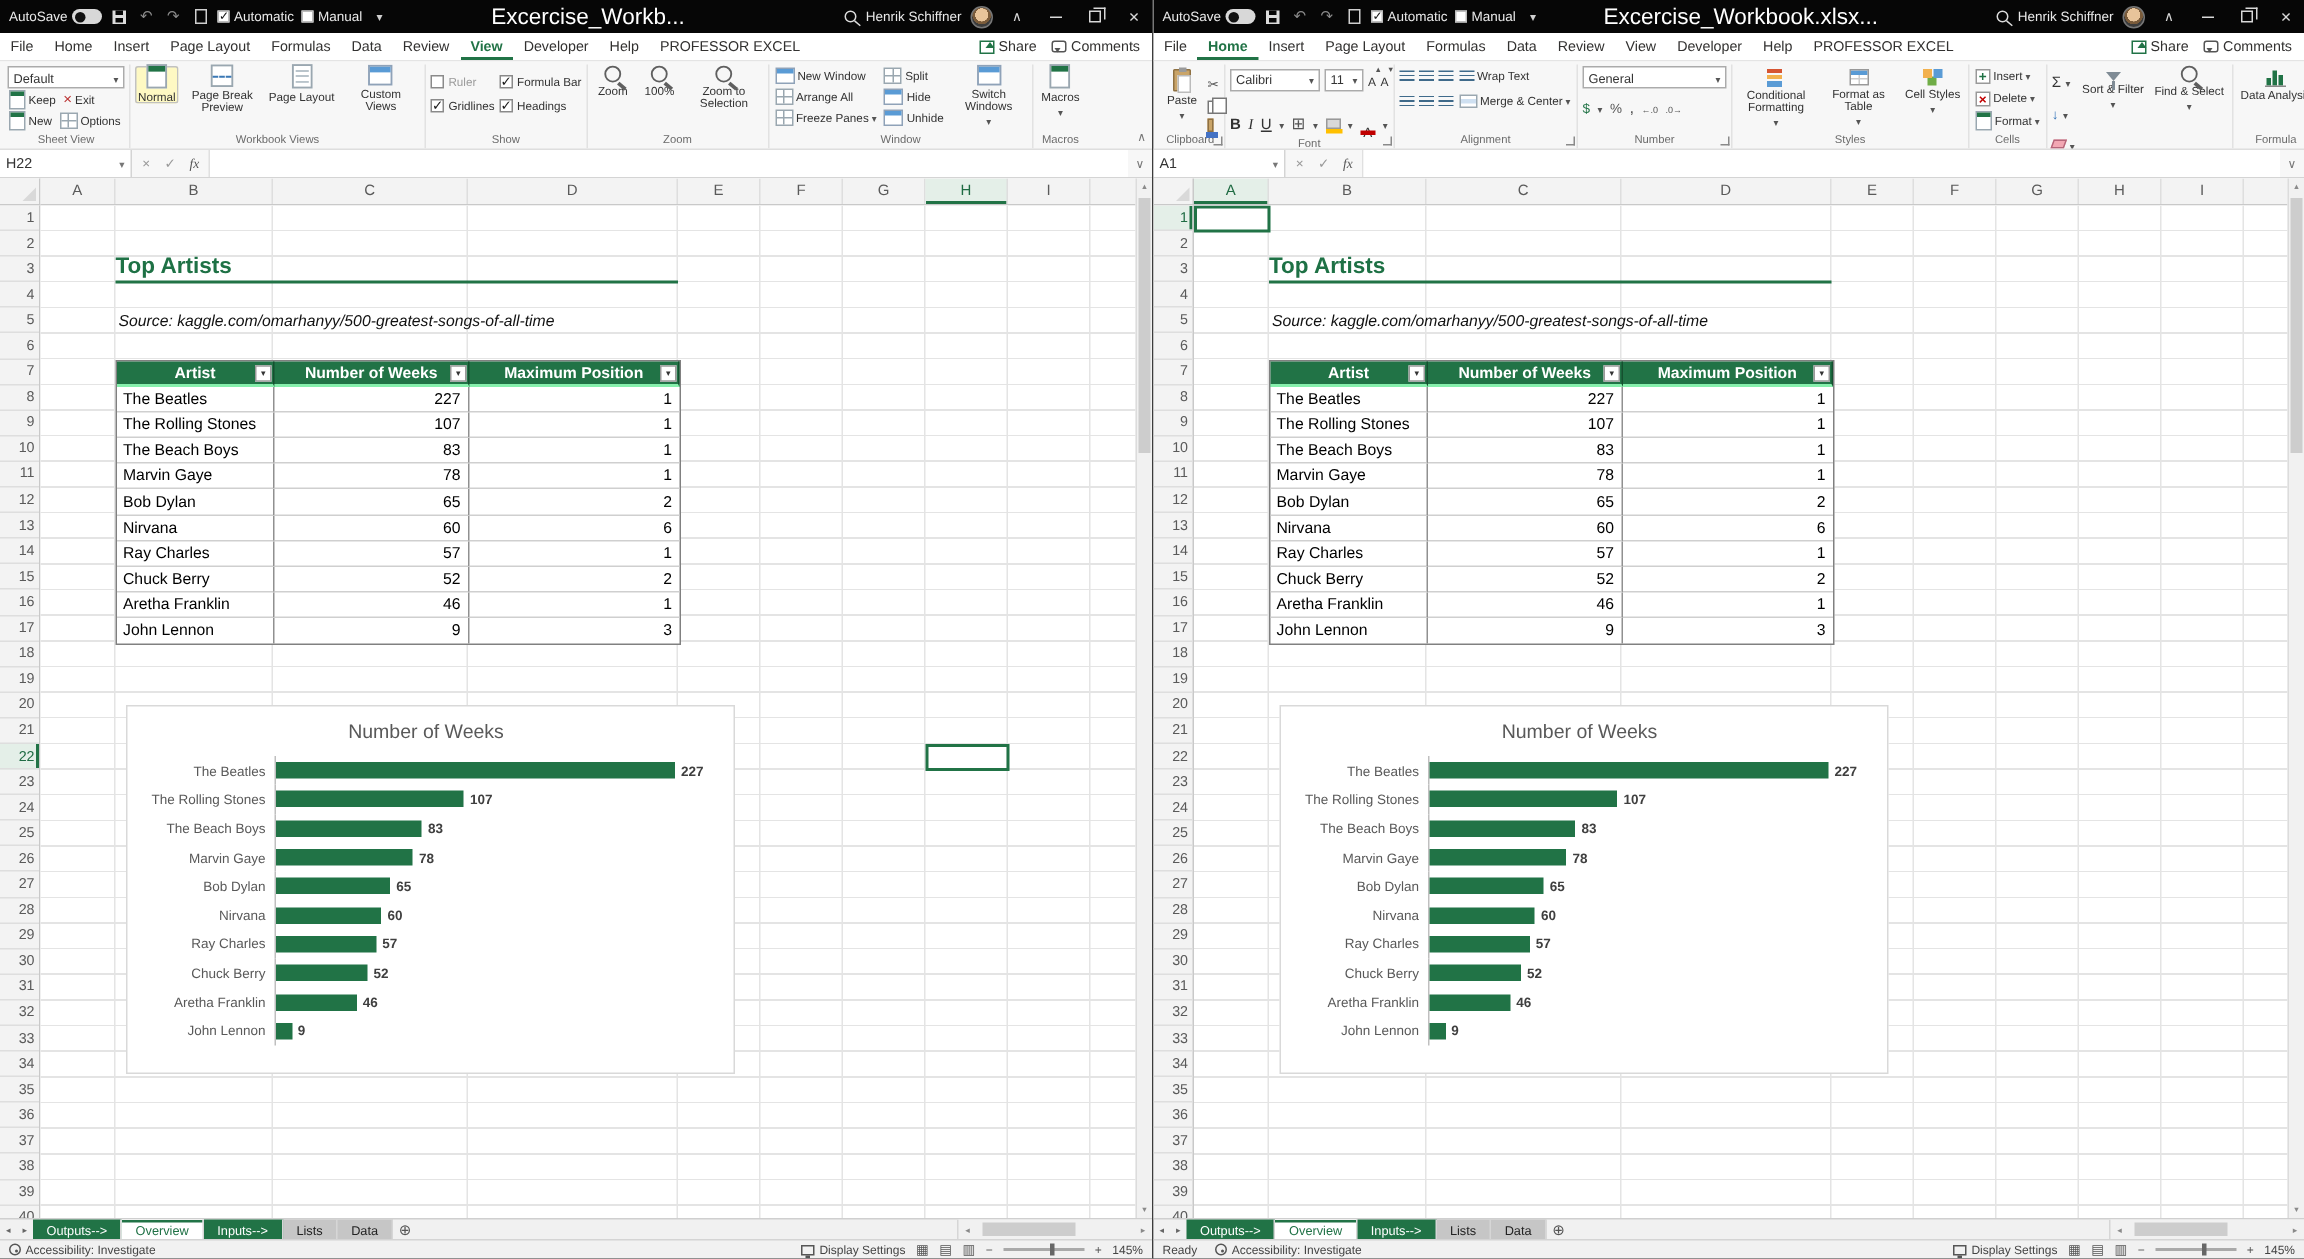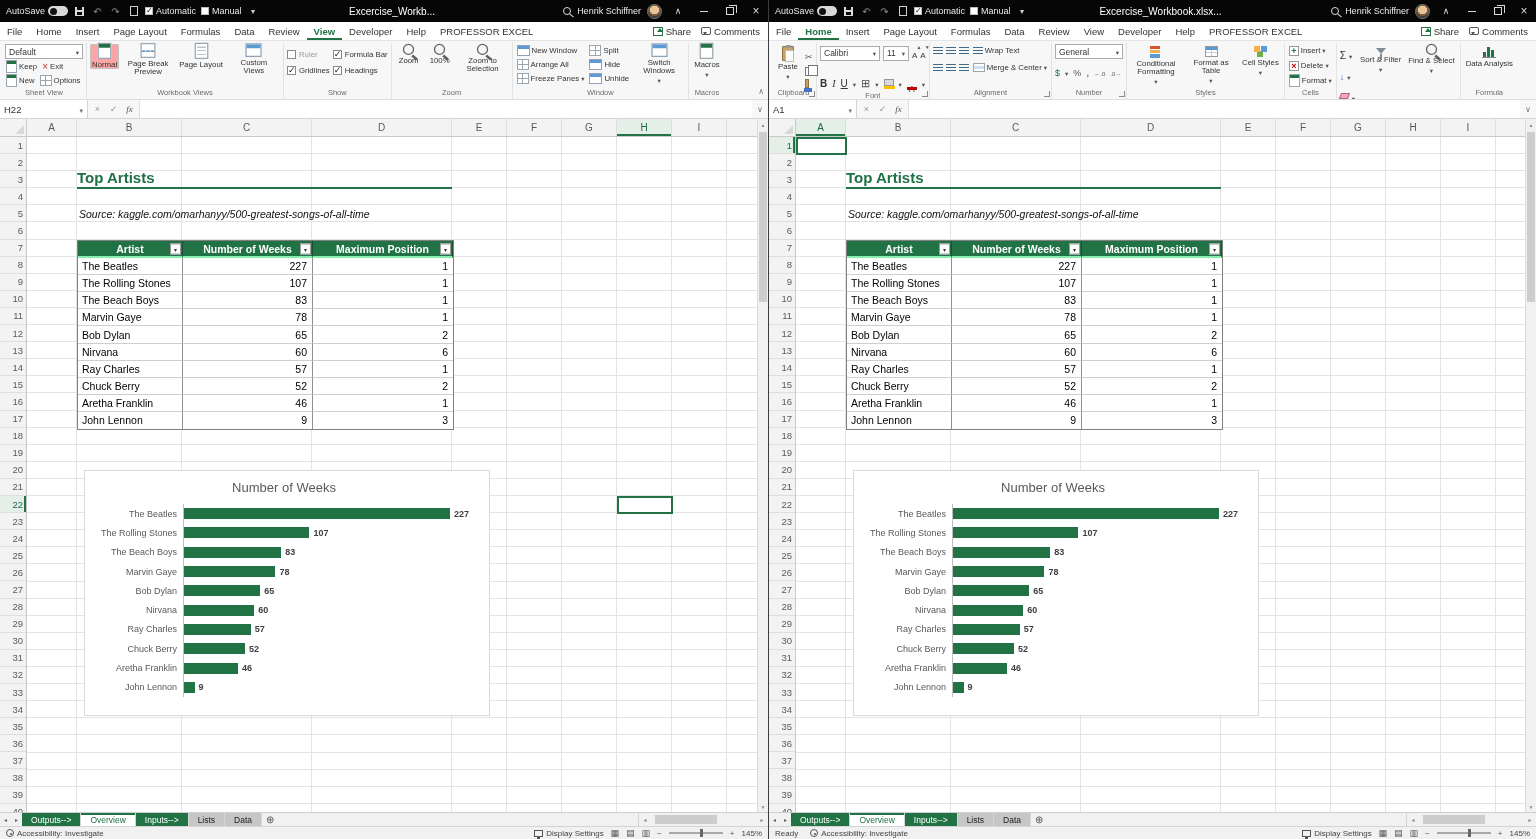--- a/index.html
+++ b/index.html
@@ -17,21 +17,21 @@
 .tbi.dim{color:#8a8a8a}
 .i-floppy{width:9px;height:9px;background:#dcdcdc;position:relative}
 .i-floppy:before{content:"";position:absolute;left:2px;top:0;width:5px;height:3px;background:#060606}
 .i-floppy:after{content:"";position:absolute;left:2px;bottom:1px;width:5px;height:3px;background:#060606}
 .i-undo:after{content:"↶"}.i-redo:after{content:"↷"}
 .i-doc{width:8px;height:10px;border:1px solid #cfcfcf;background:transparent}
 .tb-check{display:flex;align-items:center;gap:3px;color:#e9e9e9}
 .cbq{width:8px;height:8px;border:1px solid #bdbdbd;background:#fff;position:relative;flex:none}
 .cbq.on:after{content:"✓";position:absolute;left:0;top:-2px;font-size:8px;color:#111}
 .tb-caret:after{content:"▾";color:#cfcfcf;font-size:8px}
-.tb-title{position:absolute;left:16px;right:0;text-align:center;font-size:10px;color:#fff;pointer-events:none;white-space:nowrap}
+.tb-title{position:absolute;left:16px;right:0;text-align:center;font-size:15px;color:#fff;pointer-events:none;white-space:nowrap}
 .tb-right{margin-left:auto;display:flex;align-items:center;gap:6px;z-index:2}
 .i-magw{width:8px;height:8px;border:1.4px solid #dcdcdc;border-radius:50%;position:relative;flex:none}
 .i-magw:after{content:"";position:absolute;right:-4px;bottom:-2px;width:5px;height:1.4px;background:#dcdcdc;transform:rotate(40deg)}
 .avatar{width:15px;height:15px;border-radius:50%;background:radial-gradient(circle at 50% 38%,#e8c49a 0 42%,#7a5b3a 43% 60%,#3b3b3b 61%);border:1px solid #777;flex:none}
 .winbtn{width:20px;height:20px;display:flex;align-items:center;justify-content:center;color:#d8d8d8;font-size:10px;flex:none}
 .i-minimize:after{content:"";display:block;width:8px;height:1px;background:#d8d8d8}
 .i-restore{width:8px;height:8px;border:1px solid #d8d8d8;position:relative}
 .i-restore:before{content:"";position:absolute;left:2px;top:-3px;width:7px;height:7px;border:1px solid #d8d8d8;border-left:none;border-bottom:none}
 .i-close:after{content:"×";font-size:12px}
 .i-ribbonopt:after{content:"∧";font-size:9px}
@@ -47,21 +47,21 @@
 .i-bubble{width:10px;height:8px;border:1px solid #555;border-radius:2px;position:relative}
 .i-bubble:after{content:"";position:absolute;left:1px;bottom:-3px;width:0;height:0;border:2px solid transparent;border-top:3px solid #555}
 
 
 .ribbon{position:absolute;top:41px;left:0;right:0;height:59px;background:#f7f7f7;border-bottom:1px solid #dedede;display:flex;align-items:stretch;padding:2px 10px 0 2px;overflow:hidden}
 .rgroup{display:flex;flex-direction:column;border-right:1px solid #e2e2e2;padding:1px 3px 0 3px;position:relative;flex:none}
 .rbody{flex:1;display:flex;align-items:flex-start;gap:3px}
 .rlabel{font-size:7.5px;color:#6b6b6b;text-align:center;padding:0 2px 2px;white-space:nowrap}
 .launcher{position:absolute;right:1px;bottom:2px;width:6px;height:6px;border-right:1px solid #8a8a8a;border-bottom:1px solid #8a8a8a}
 .bigbtn{display:flex;flex-direction:column;align-items:center;justify-content:flex-start;gap:2px;padding:2px 2px 0;font-size:7.8px;line-height:1.05;color:#333;text-align:center;max-width:52px;min-width:28px;border-radius:2px}
-.bigbtn.sel{background:#fca5a5;box-shadow:inset 0 0 0 1px #c2c2c2}
+.bigbtn.sel{background:#fef9c3;box-shadow:inset 0 0 0 1px #c2c2c2}
 .sbtn{display:flex;align-items:center;gap:2px;font-size:7.8px;color:#333;height:13px;white-space:nowrap;padding:0 1px}
 .vcol{display:flex;flex-direction:column;gap:1px}
 .hrow{display:flex;align-items:center;gap:3px}
 .ddbox{background:#fff;border:1px solid #ababab;height:15px;display:flex;align-items:center;justify-content:space-between;font-size:8.5px;color:#333;padding:0 3px;gap:3px}
 .caret:after{content:"▾";font-size:6.5px;color:#555}
 .cbrow{display:flex;align-items:center;gap:3px;font-size:7.8px;color:#333;height:12px;white-space:nowrap}
 .cbrow.dim{color:#9b9b9b}
 .cbx{width:9px;height:9px;border:1px solid #8a8a8a;background:#fff;position:relative;flex:none}
 .cbx.on:after{content:"✓";position:absolute;left:0;top:-2px;font-size:9px;color:#1a1a1a}
 .rcollapse{position:absolute;right:4px;bottom:3px;font-size:8px;color:#777}
@@ -832,21 +832,21 @@
                 </span>
             </div>
           </div>
         </div>
         <div class="rlabel">Alignment</div>
         <span class="launcher"></span>
       </div>
       <div class="rgroup">
         <div class="rbody">
           <div class="vcol" style="gap:3px">
-            <div class="ddbox" style="width:68px">
+            <div class="ddbox" style="width:96px">
                 <span>General</span>
                 <span class="caret"></span>
               </div>
             <div class="hrow" style="gap:5px">
               <span class="mini i-dollar"></span>
                 <span class="caret"></span>
               <span class="mini i-pct"></span>
               <span class="mini i-comma"></span>
               <span class="mini i-dec0"></span>
               <span class="mini i-dec1"></span>

